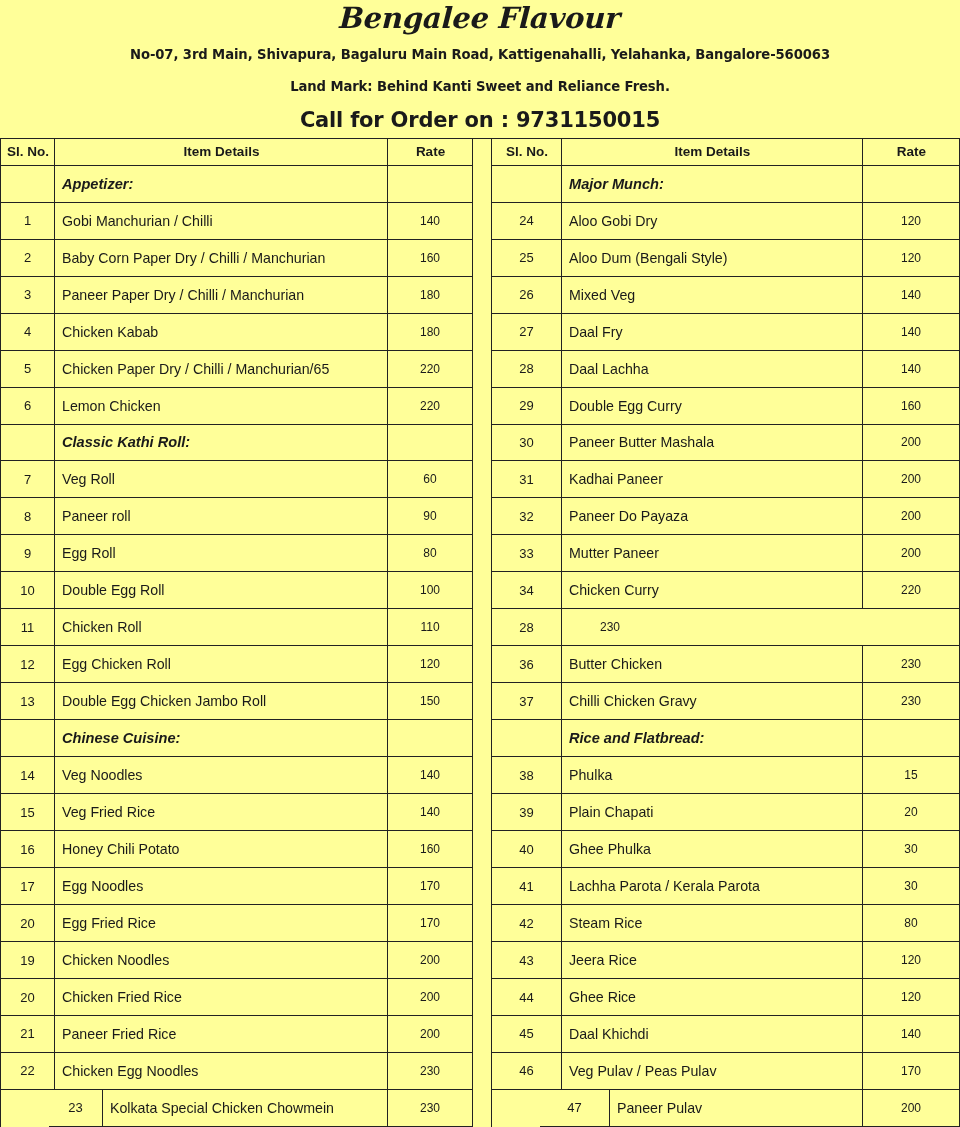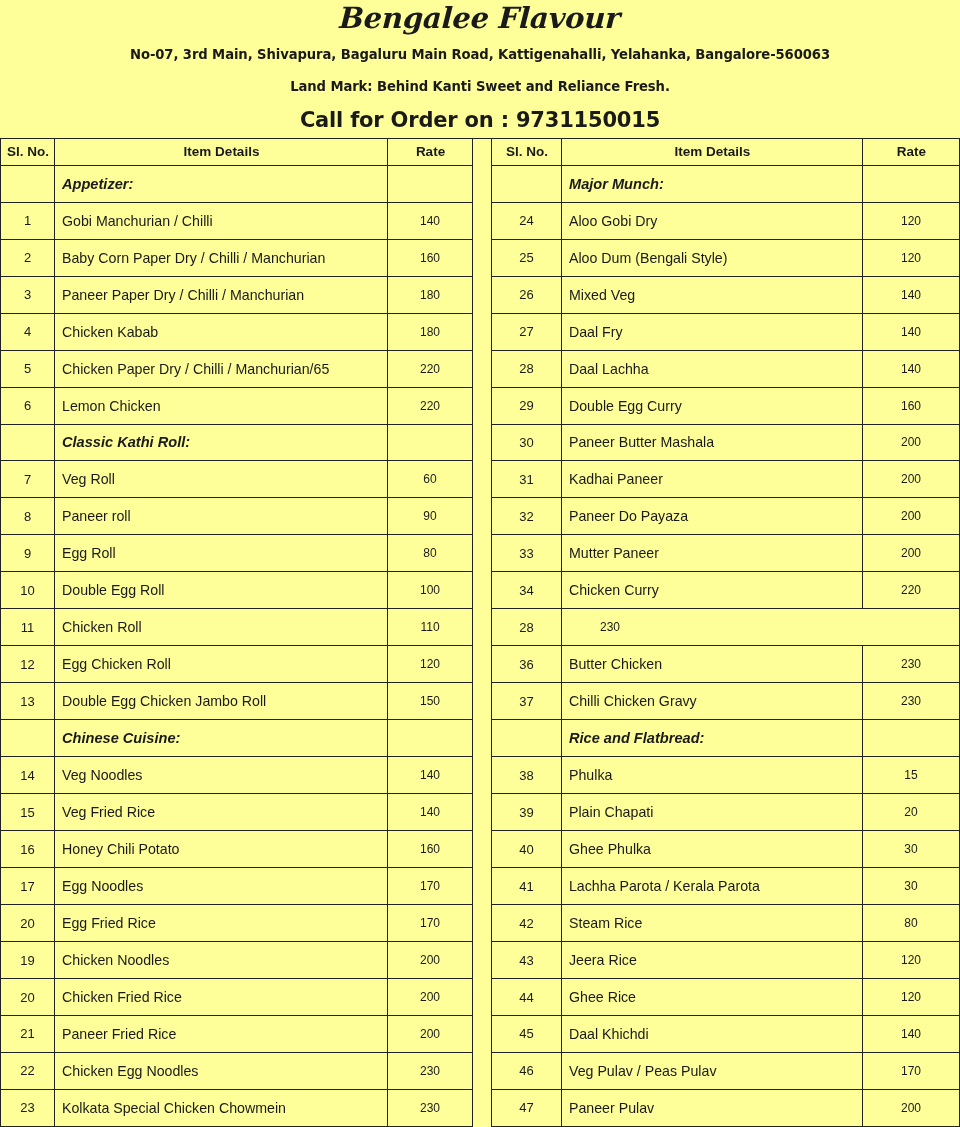--- a/index.html
+++ b/index.html
@@ -81,21 +81,21 @@
   .gap       { width: 18px; background: #FFFF99; }
   .col-right { width: 468px; border-left: 1.6px solid #222; border-right: 1.6px solid #222; }
 
   .row {
     display: flex;
     flex: 1 1 0;
     min-height: 0;
     border-bottom: 1.3px solid #222;
     align-items: stretch;
   }
-  .row:last-child { border-bottom: 1.6px solid #222; }
+  .row:last-child { border-bottom: 1.6px solid #222; margin-left: 48px; }
 
   .c-sl {
     flex: 0 0 54px;
     display: flex;
     align-items: center;
     justify-content: center;
     border-right: 1.3px solid #222;
     font-size: 13px;
     box-sizing: border-box;
   }

